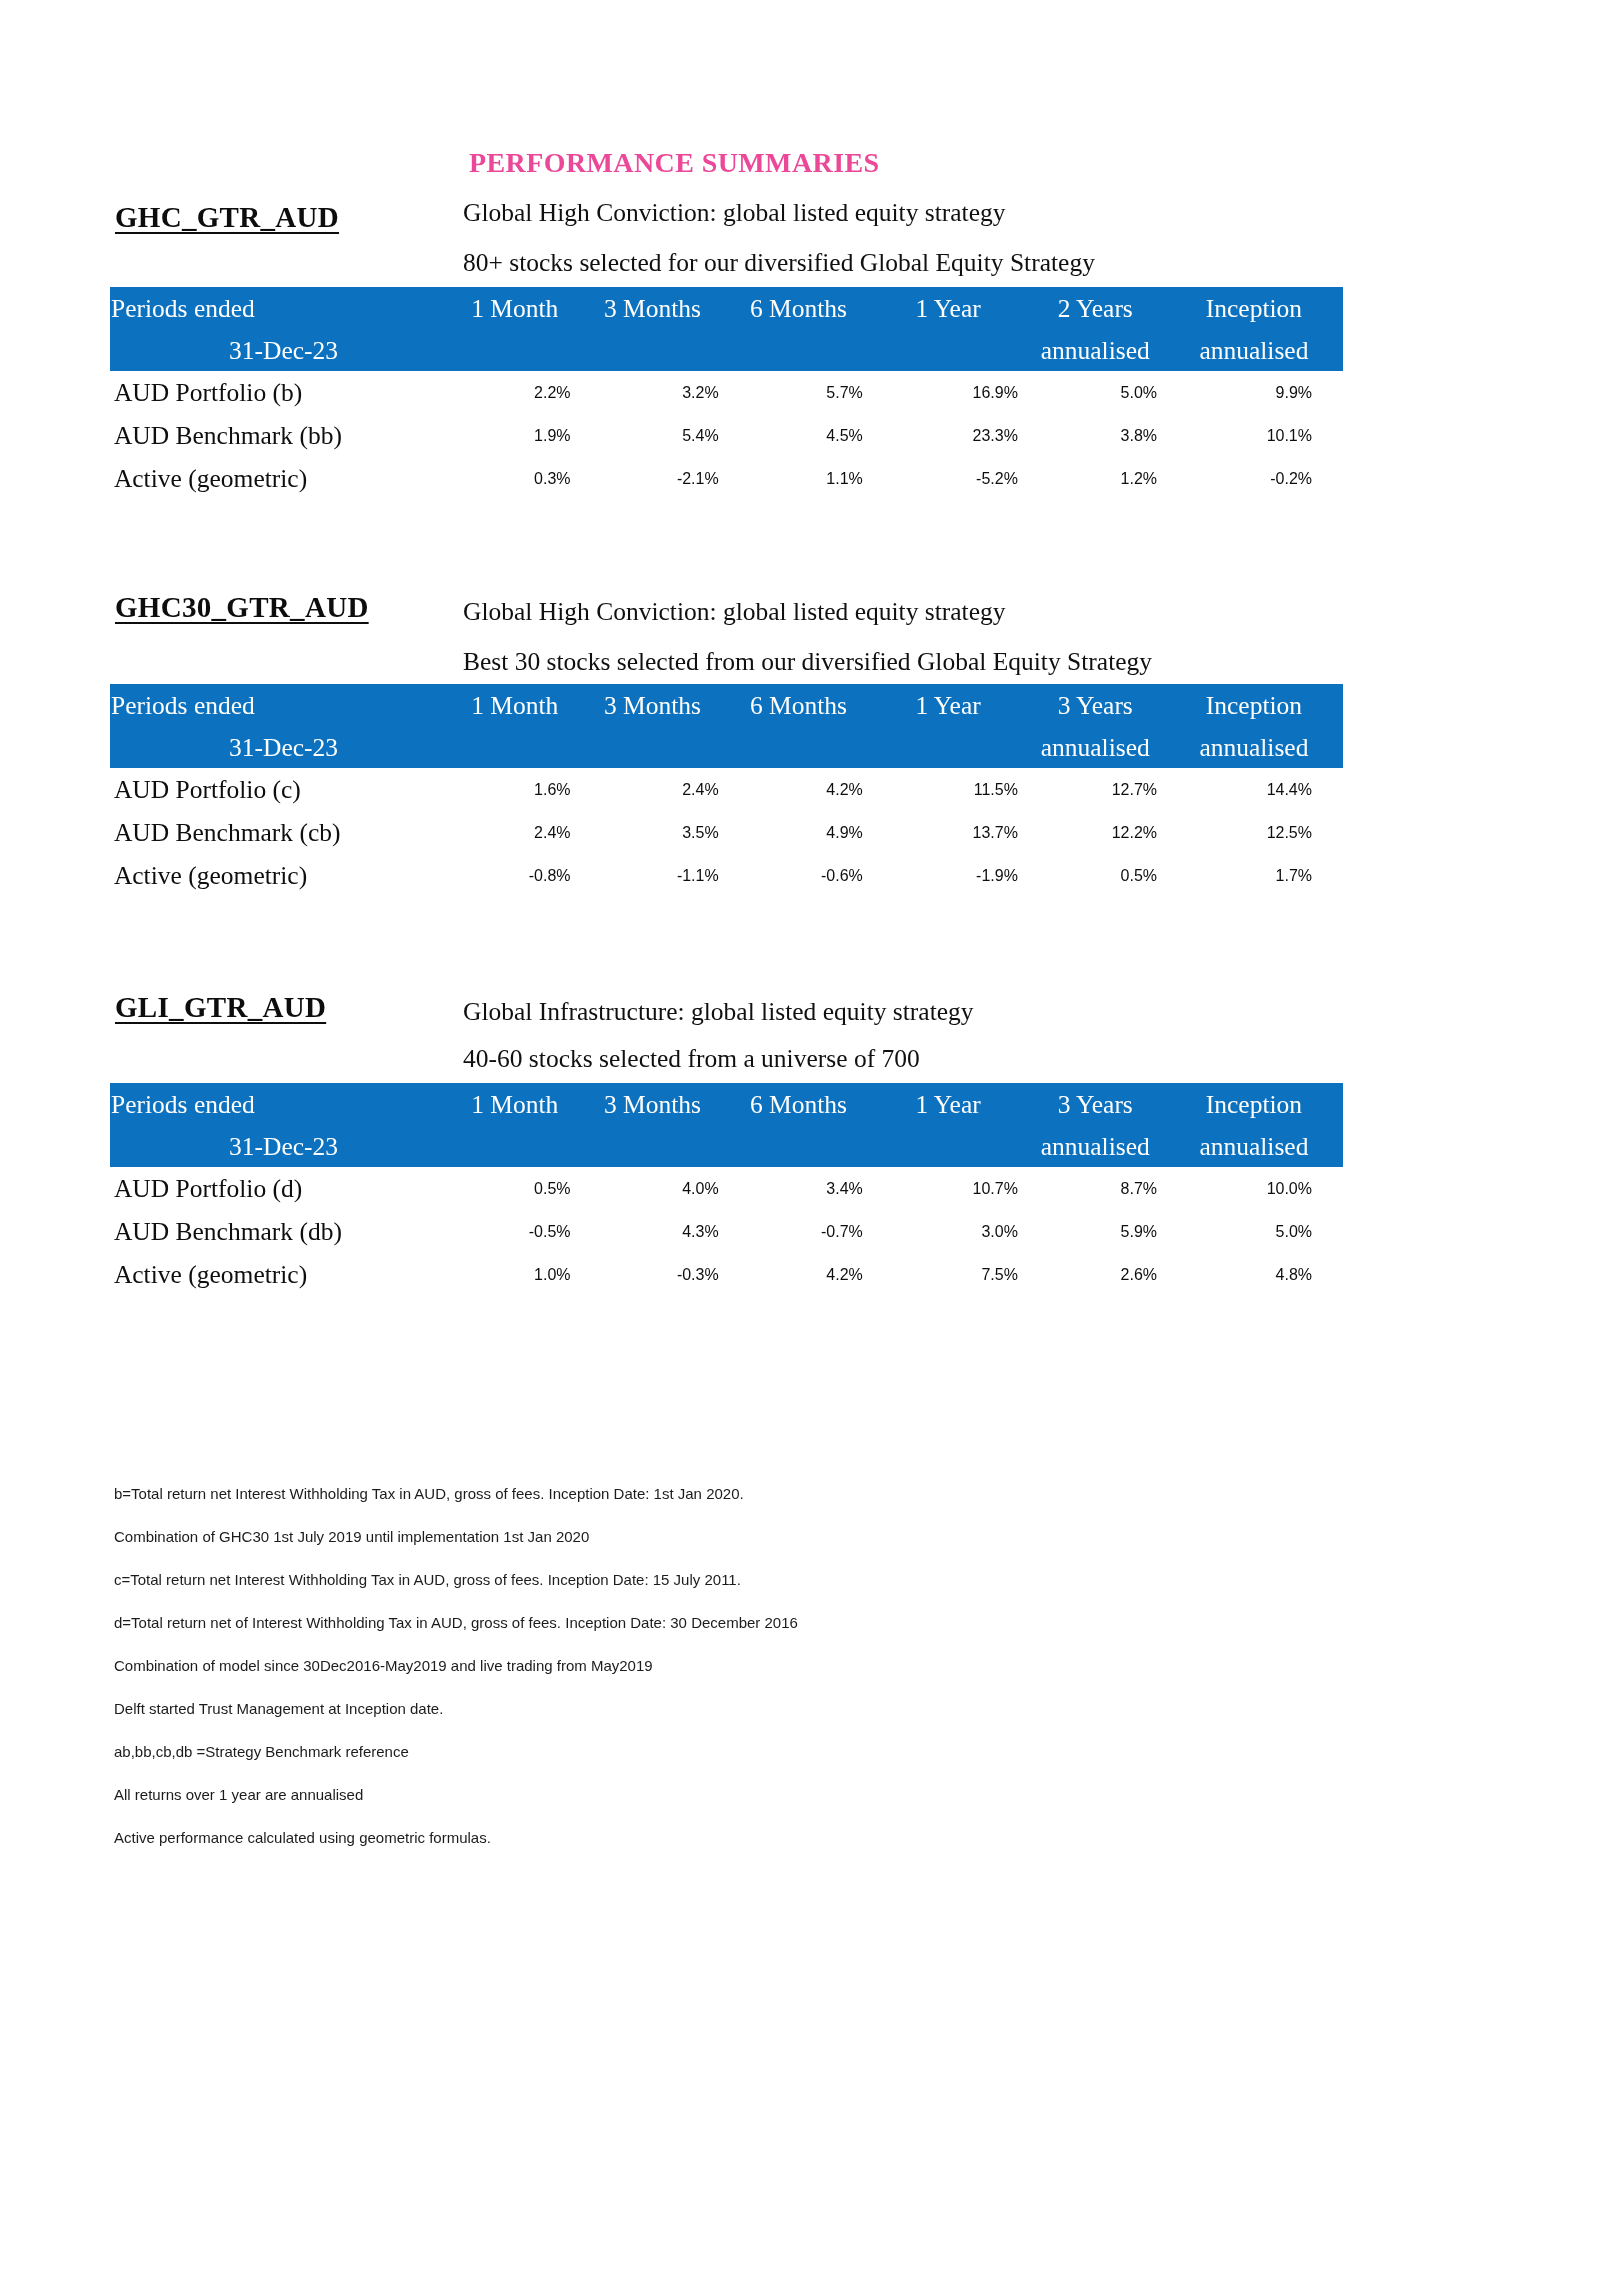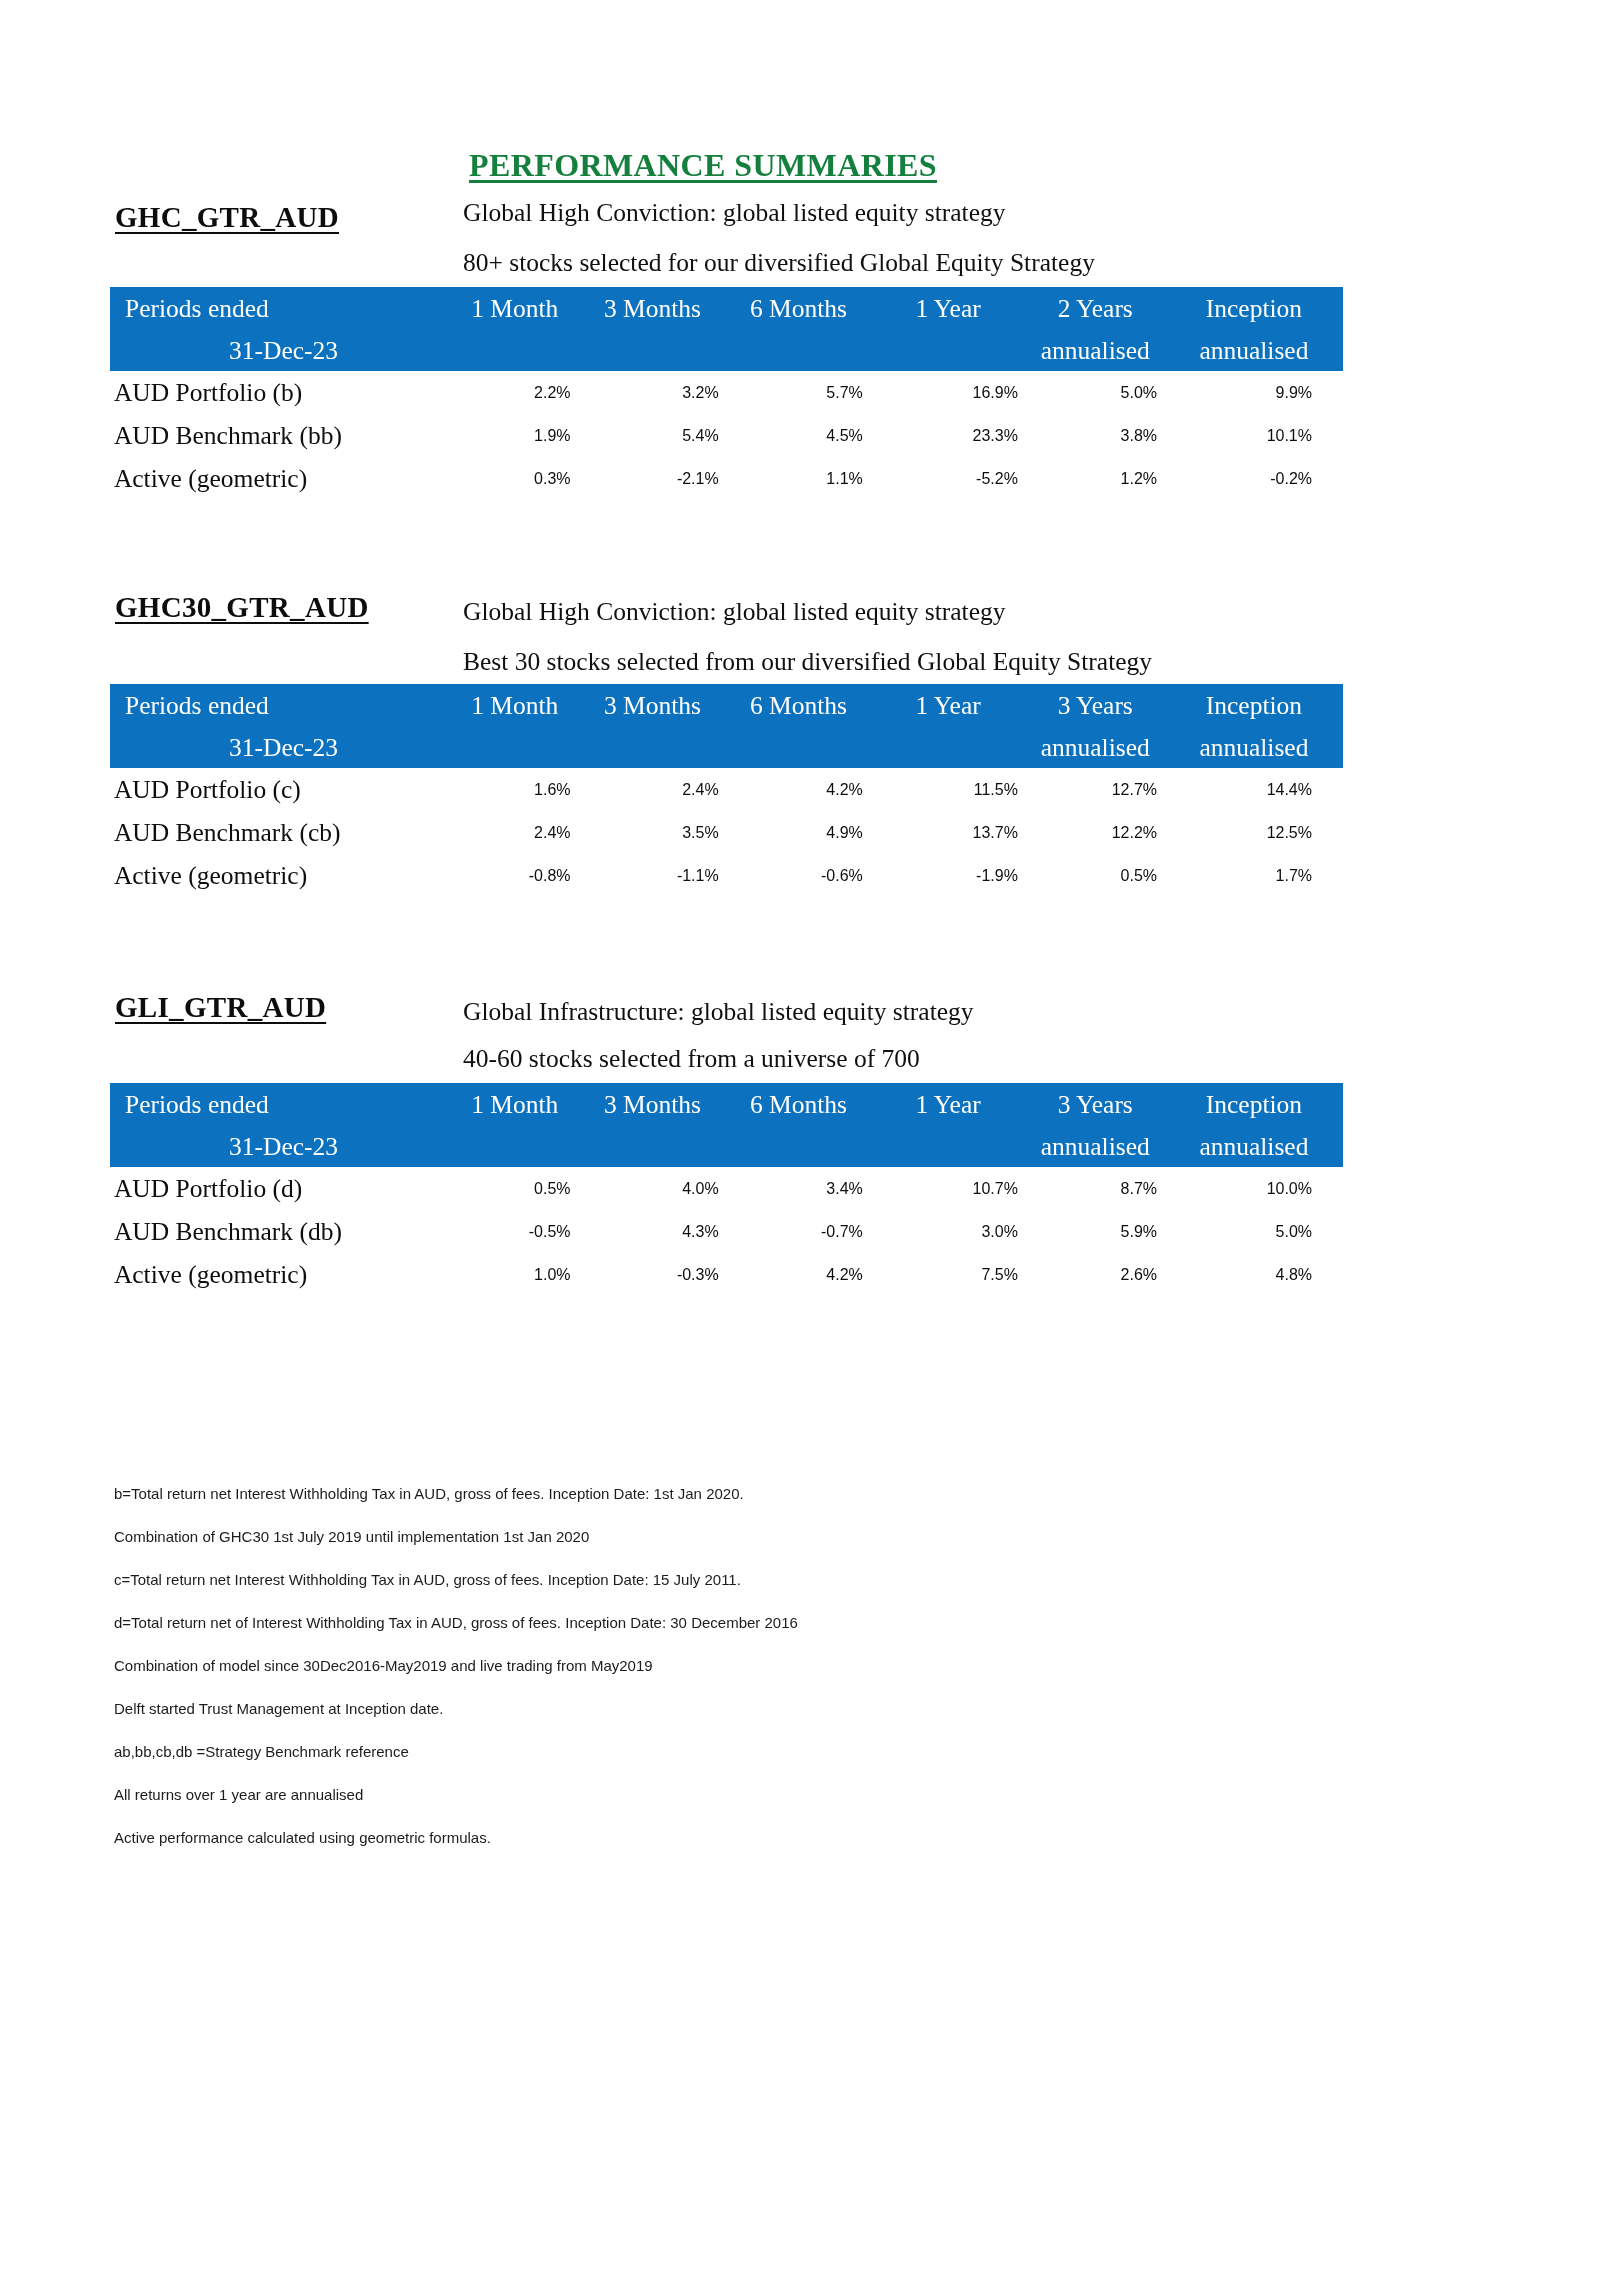--- a/index.html
+++ b/index.html
@@ -2,40 +2,40 @@
 <html style="--header-bg: #0C72C0; --header-text: #FFFFFF;"><head>
 <meta charset="utf-8">
 <style>
   html,body { margin:0; padding:0; background:#ffffff; }
   .page {
     position:relative; width:1621px; height:2293px; background:#ffffff;
     font-family:"Liberation Serif", serif; color:#111; overflow:hidden;
   }
   .abs { position:absolute; }
   .title {
-    font-weight:bold; font-size:32px; letter-spacing:0.4px;
-    text-decoration:underline; text-underline-offset:3.9px; color:#15803d;
+    font-weight:bold; font-size:28px; letter-spacing:0.4px;
+    text-underline-offset:3.9px; color:#ec4899;
   }
   .sec-heading {
     font-weight:bold; font-size:29px; letter-spacing:0.3px;
     text-decoration:underline; text-underline-offset:4.9px; color:#0d0d0d;
   }
   .desc { font-size:25.5px; color:#101010; }
 
   table.perf { border-collapse:collapse; table-layout:fixed; width:1233px; }
   .perf th, .perf td {
     padding:0; margin:0; font-weight:normal; overflow:hidden; white-space:nowrap;
   }
   .perf thead th {
     background:var(--header-bg, #0C72C0); color:var(--header-text, #ffffff);
     font-size:25.5px; text-align:center; font-family:"Liberation Serif", serif;
   }
   .perf thead tr.h1 th { height:43px; }
   .perf thead tr.h2 th { height:41px;margin-top:26px; }
-  .perf thead th.corner { text-align:left; padding-left:15px; }
+  .perf thead th.corner { text-align:left; padding-left:1px; }
   .perf thead th.date   { text-align:left; padding-left:119px; }
   .perf tbody tr { height:43px; }
   .perf tbody td { font-size:25.5px; color:#0e0e0e; }
   .perf tbody td.lbl { text-align:left; padding-left:3.9px; }
   .perf td.num {
     text-align:right; padding-right:7.8px;
     font-family:"Liberation Sans", sans-serif; font-size:16px;
   }
   .perf td.num.g { padding-right:31px; }
 

